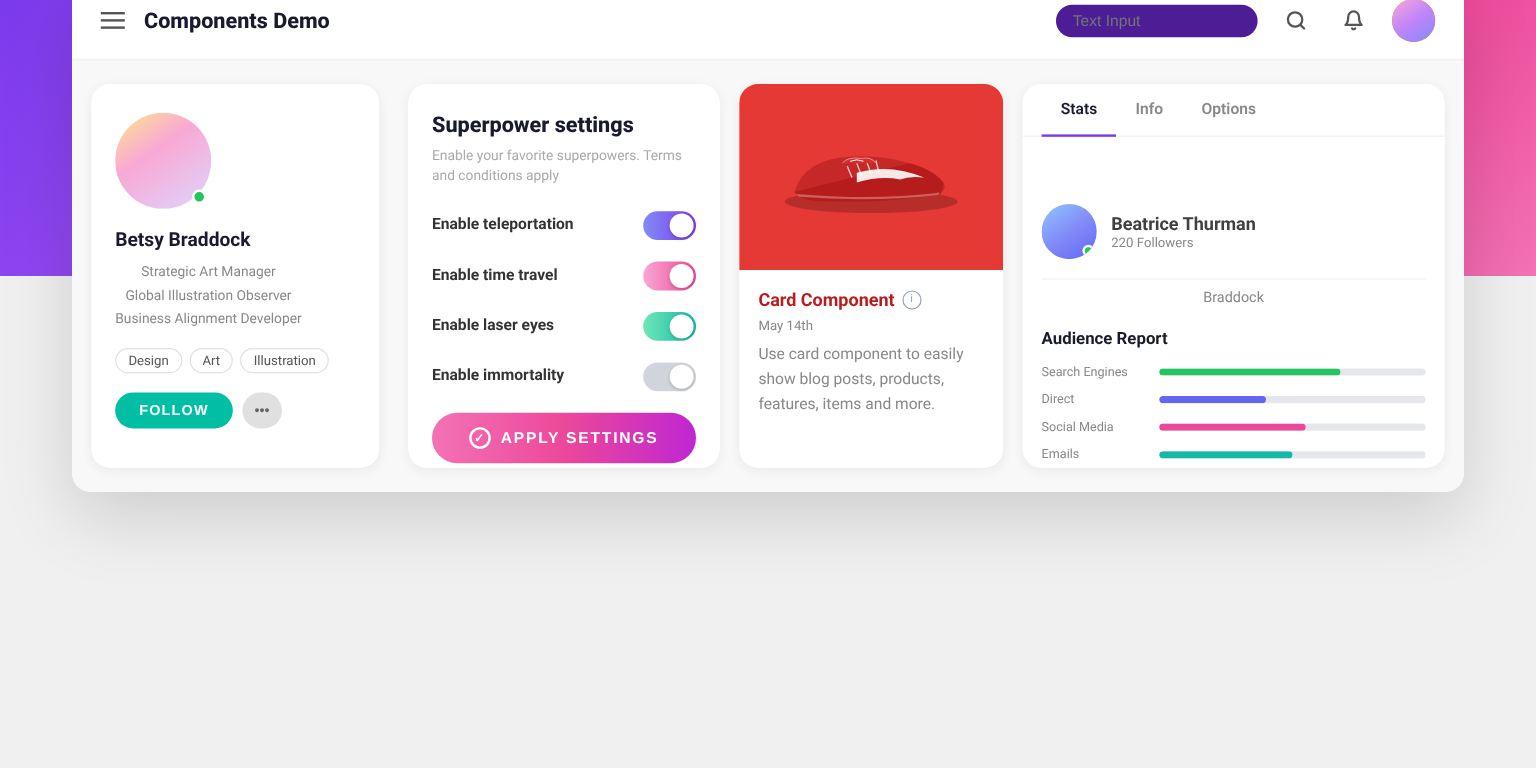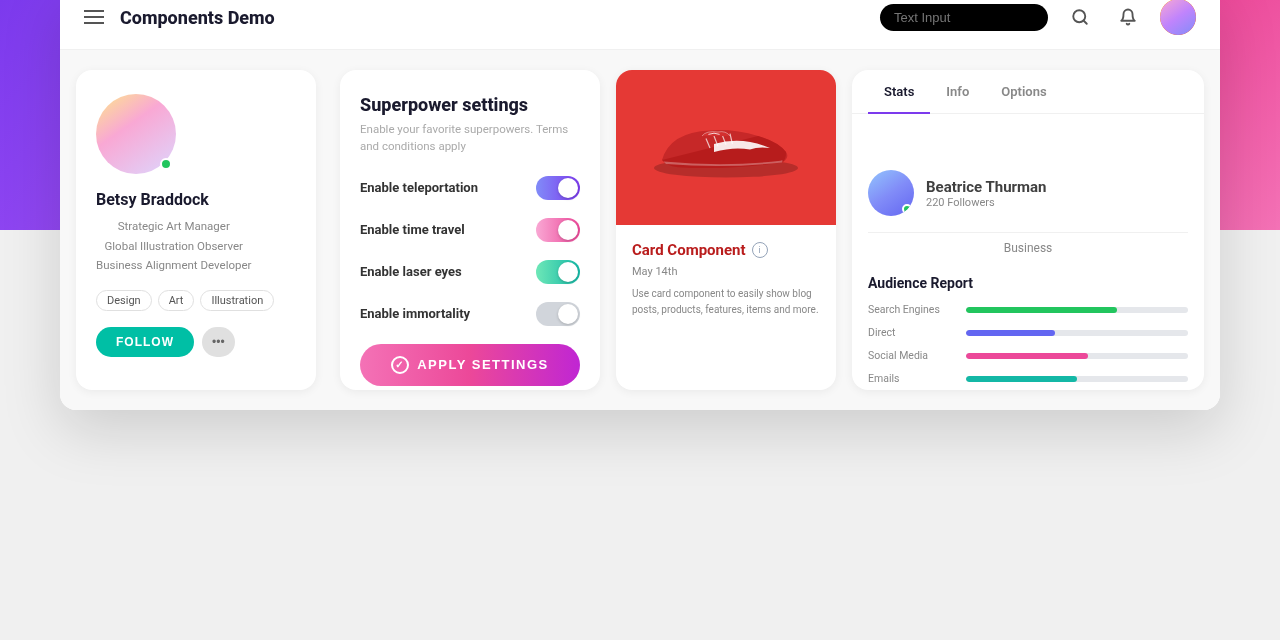--- a/index.html
+++ b/index.html
@@ -74,21 +74,21 @@
     }
     .hamburger-icon span {
       width: 20px;
       height: 2px;
       background: #555;
       display: block;
     }
     .search-box {
       display: flex;
       align-items: flex-end;
-      background: #000000;
+      background: #4c1d95;
       border-radius: 20px;
       padding: 6px 14px;
       gap: 8px;
     }
     .search-input {
       border: none;
       background: transparent;
       outline: none;
       font-size: 13px;
       color: #888;
@@ -348,21 +348,21 @@
       font-size: 9px;
       color: #94a3b8;
       flex-shrink: 0;
     }
     .product-date {
       font-size: 11px;
       color: #888;
       margin-bottom: 8px;
     }
     .product-desc {
-      font-size: 10px;
+      font-size: 13px;
       color: #888;
       line-height: 1.6;
     }
 
     
     .card-stats {
       background: white;
       margin: 20px 16px 20px 8px;
       border-radius: 16px;
       overflow: hidden;
@@ -630,21 +630,21 @@
           <div class="profile-row">
             <div class="stats-avatar">
               <div class="stats-avatar-inner"></div>
               <div class="stats-online-dot"></div>
             </div>
             <div>
               <div class="stats-profile-name">Beatrice Thurman</div>
               <div class="stats-followers">220 Followers</div>
             </div>
           </div>
-          <div class="reports-label">Business</div>
+          <div class="reports-label">Braddock</div>
           <div class="audience-title">Audience Report</div>
 
           <div class="stat-bar-row">
             <span class="stat-bar-label">Search Engines</span>
             <div class="bar-track">
               <div class="bar-fill bar-green" style="width:68%"></div>
             </div>
           </div>
           <div class="stat-bar-row">
             <span class="stat-bar-label">Direct</span>

